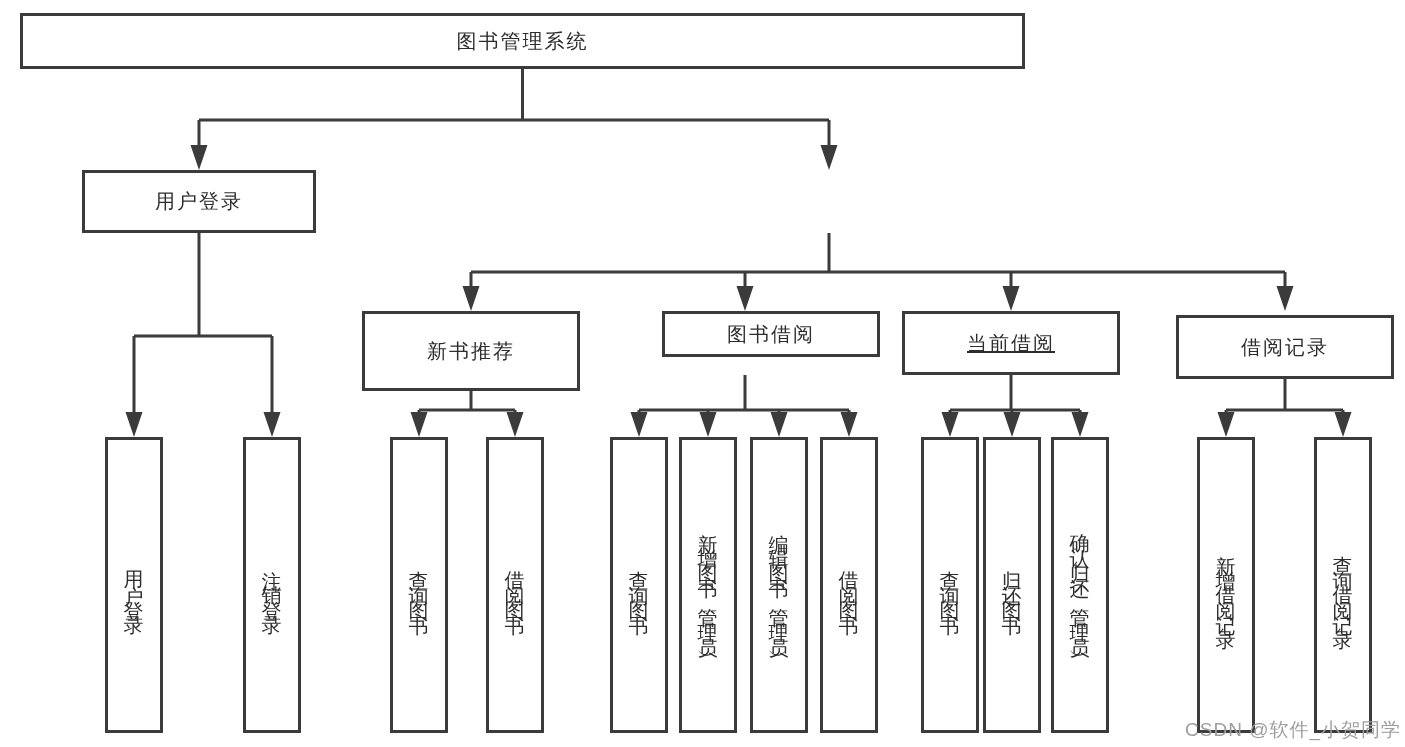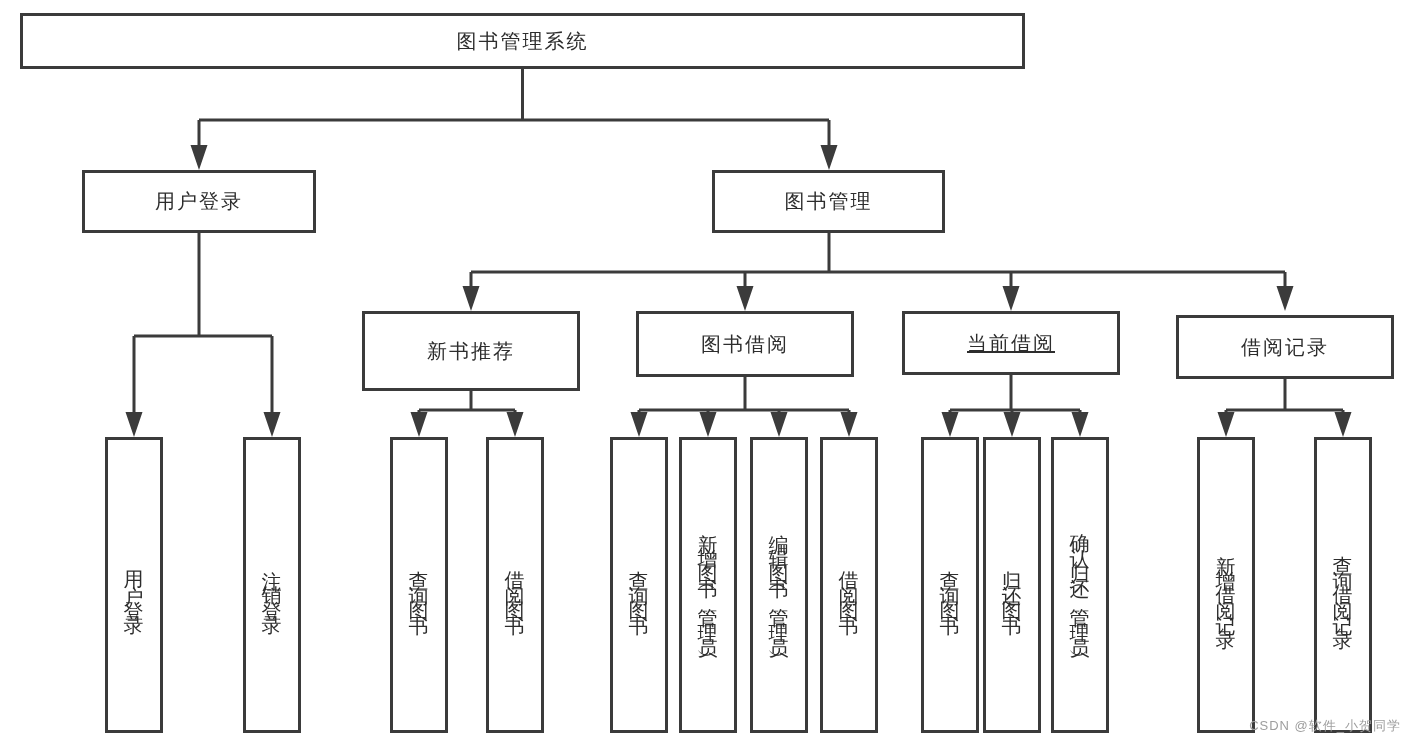--- a/index.html
+++ b/index.html
@@ -44,21 +44,21 @@
     writing-mode: vertical-rl;
     text-orientation: mixed;
     font-size: 20px;
     letter-spacing: 15px;
     line-height: 1.1;
   }
   .watermark {
     position: absolute;
     top: 717px;
     right: 4px;
-    font-size: 13px;
+    font-size: 19px;
     color: #9e9e9e;
     letter-spacing: 1px;
     white-space: nowrap;
   }
 </style>
 </head>
 <body>
 
 <div class="stage">
 
@@ -91,28 +91,25 @@
              M1334.5 412 H1351.5 L1343 437 Z"></path>
   </svg>
 
   <div class="box hbox" style="left:20px; top:13px; width:1005px; height:56px;text-align:center;">
     <span>图书管理系统</span>
   </div>
 
   <div class="box hbox" style="left:82px; top:170px; width:234px; height:63px;">
     <span>用户登录</span>
   </div>
-  <div class="box hbox" style="left:712px; top:170px; width:233px; height:63px;">
-    <span>图书管理</span>
-  </div>
 
   <div class="box hbox" style="left:362px; top:311px; width:218px; height:80px;">
     <span>新书推荐</span>
   </div>
-  <div class="box hbox" style="left:636px; top:311px; width:218px; height:66px;">
+  <div class="box hbox" style="left:662px; top:311px; width:218px; height:46px;">
     <span>图书借阅</span>
   </div>
   <div class="box hbox" style="left:902px; top:311px; width:218px; height:64px;text-decoration:underline;">
     <span>当前借阅</span>
   </div>
   <div class="box hbox" style="left:1176px; top:315px; width:218px; height:64px;">
     <span>借阅记录</span>
   </div>
 
   <div class="box vbox" style="left:105px; top:437px; width:58px; height:296px;">

